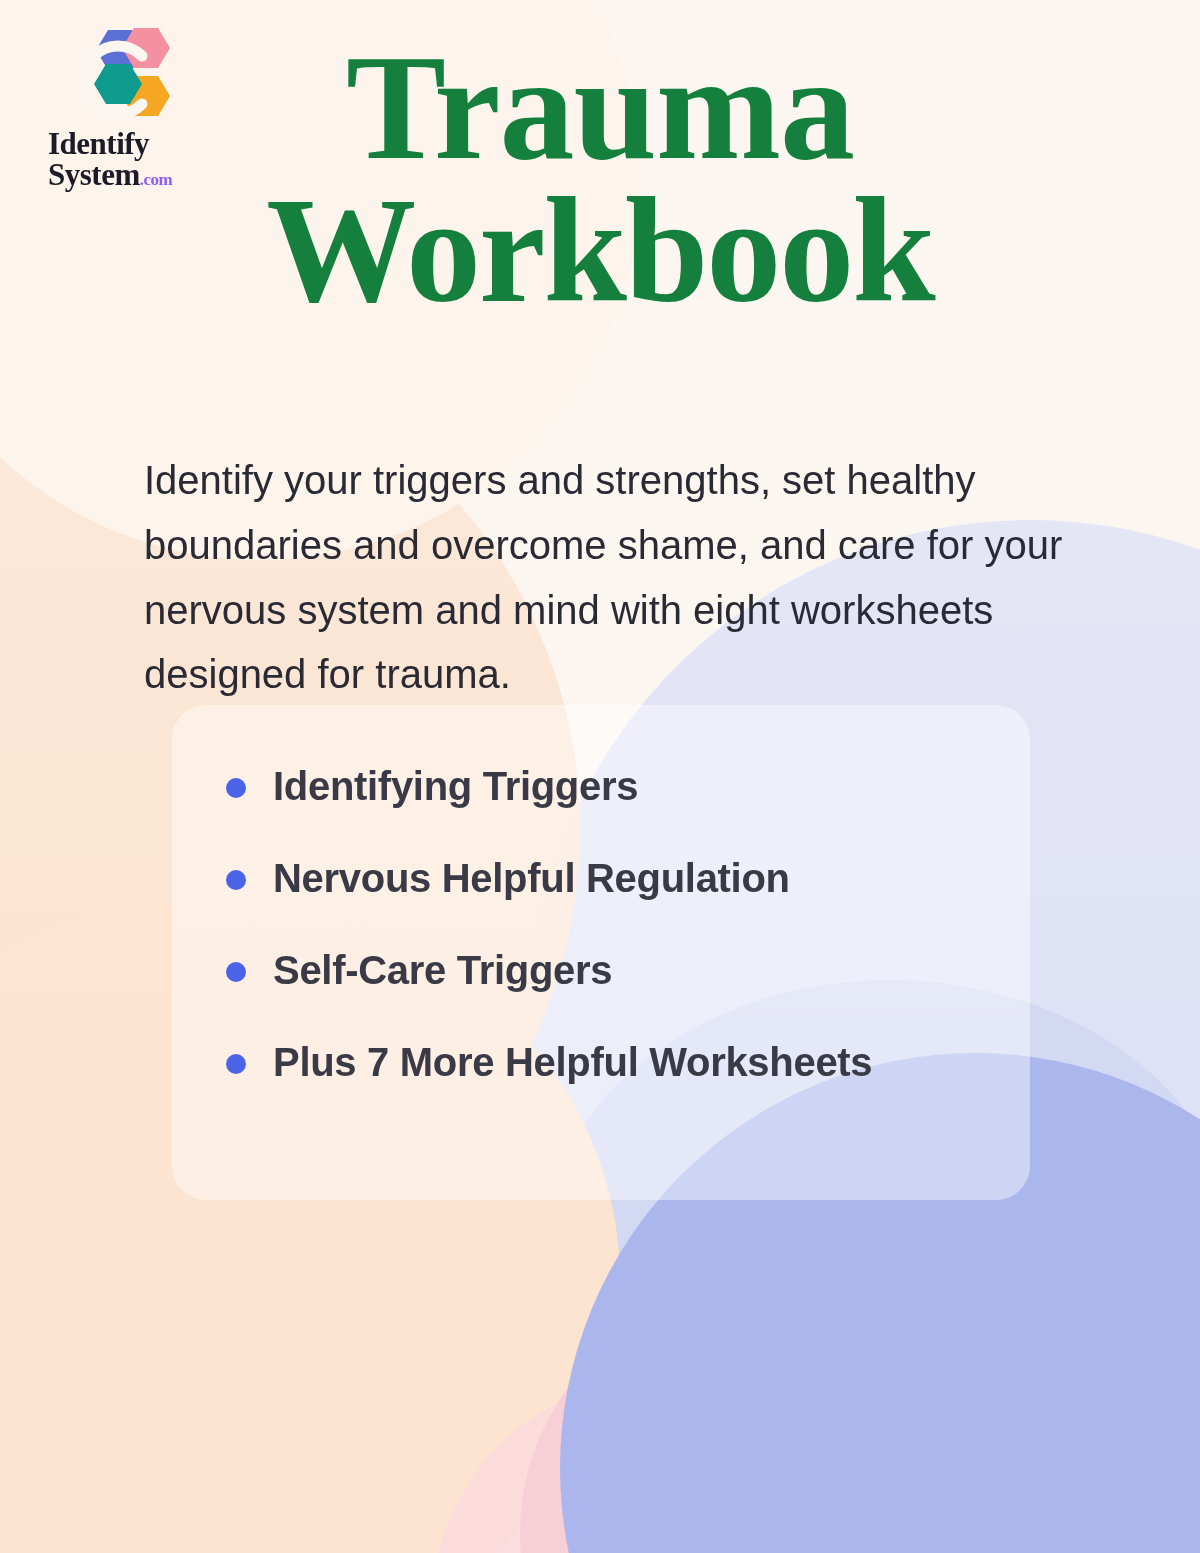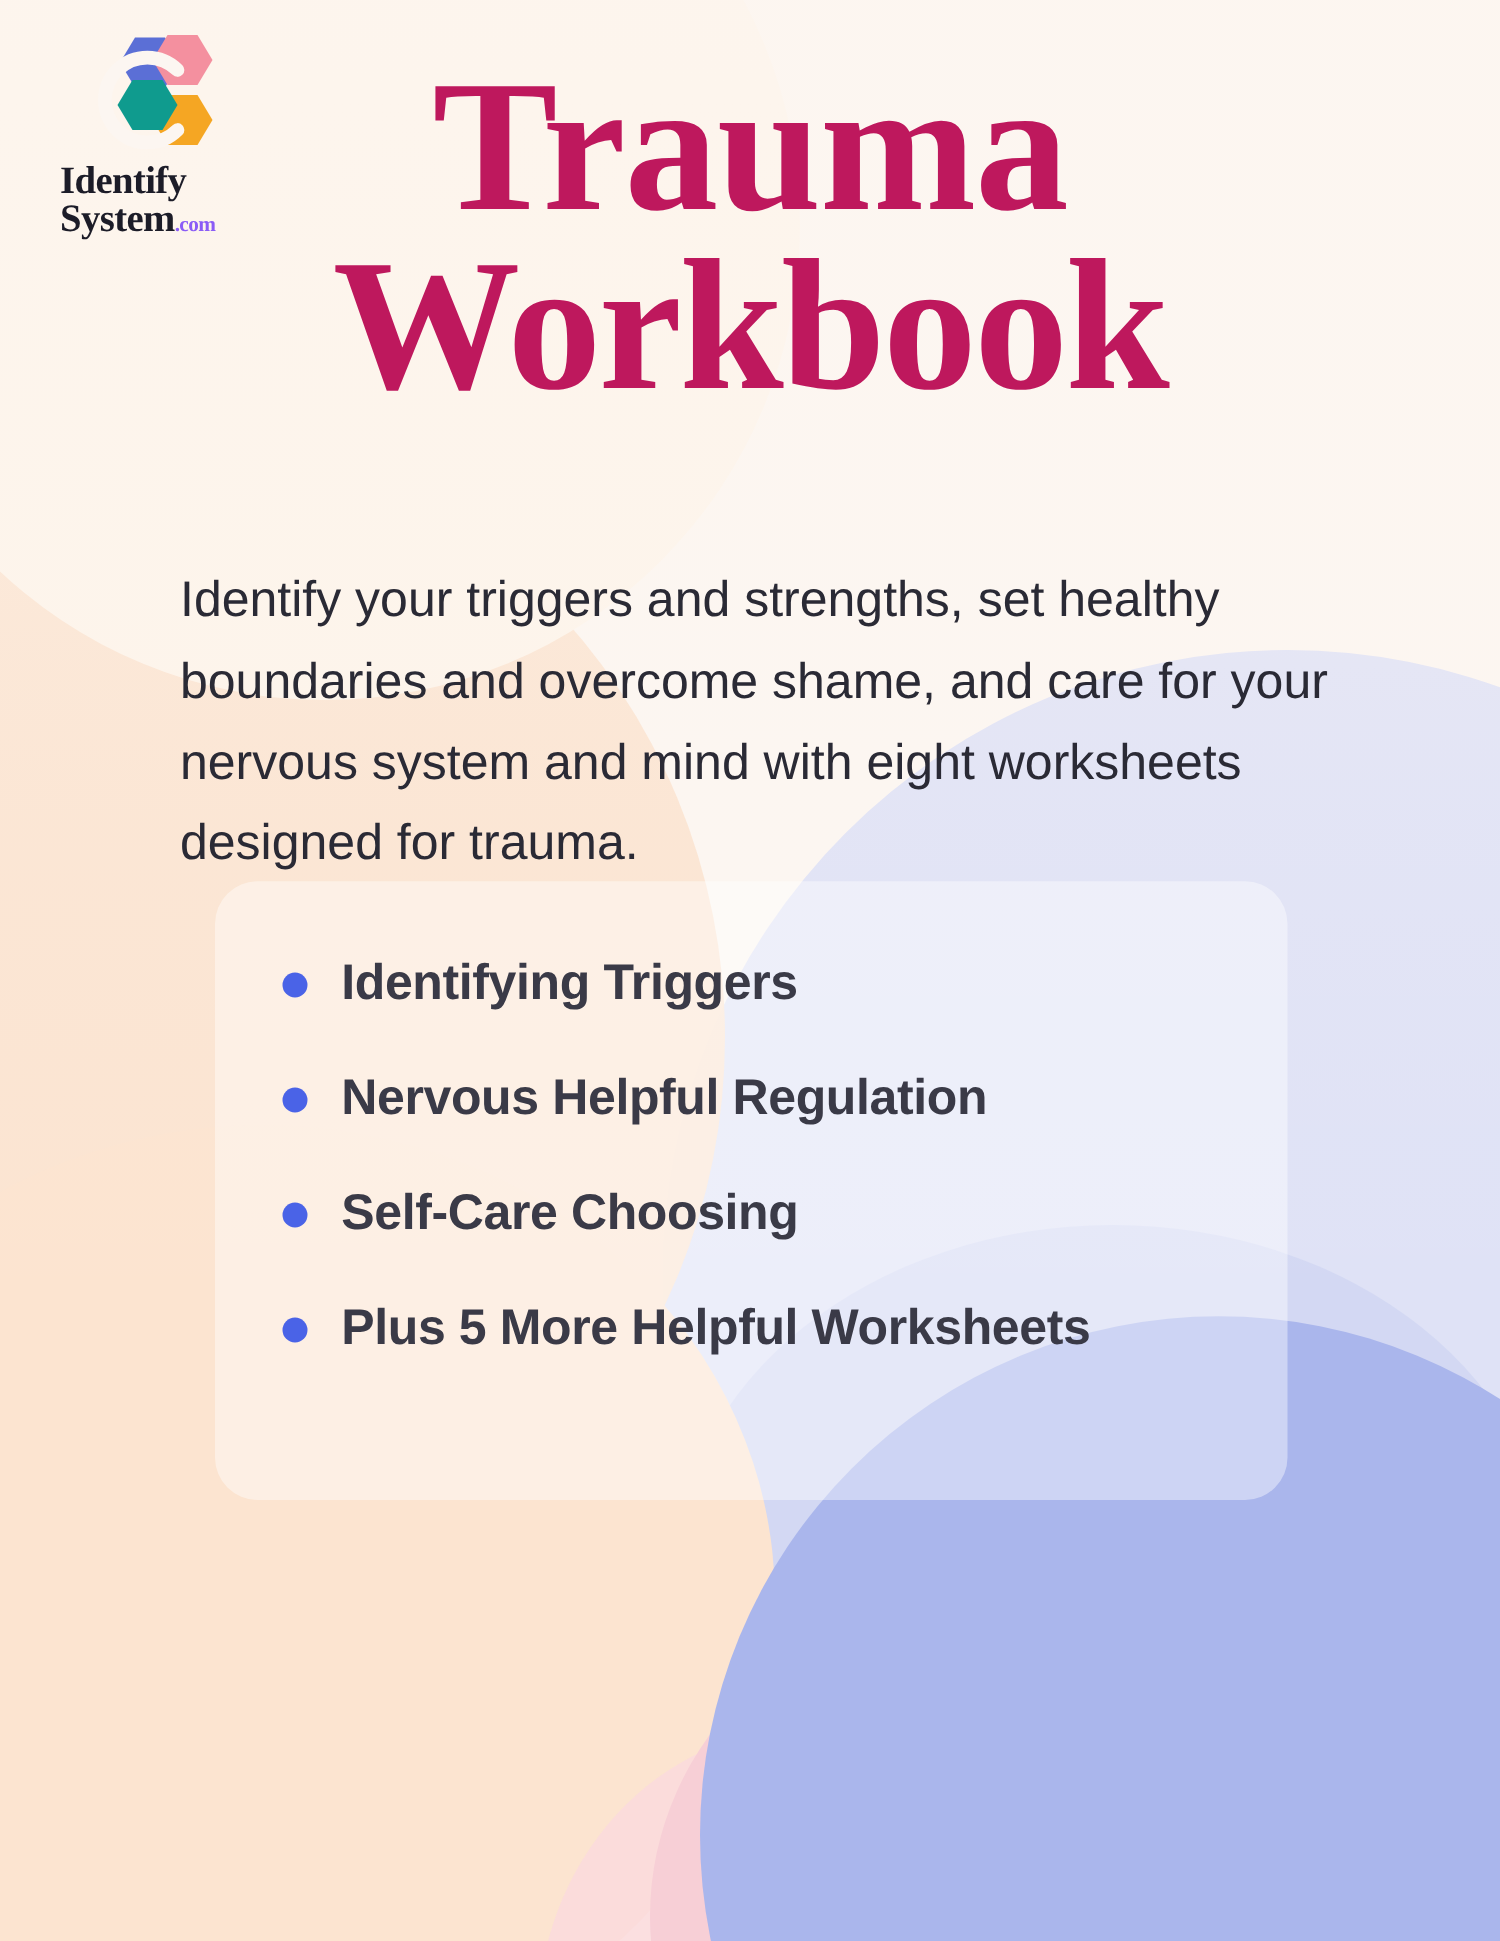--- a/index.html
+++ b/index.html
@@ -160,25 +160,25 @@
   .title-wrap {
     position: absolute;
     left: 0;
     top: 36px;
     width: 1200px;
     text-align: center;
   }
   .title {
     font-family: "Liberation Serif", serif;
     font-weight: bold;
-    color: #be185d;
+    color: #15803d;
     font-size: 150px;
     line-height: 0.95;
     letter-spacing: -1px;
-    margin: 10px;
+    margin: 0;
   }
   .title .line2 {
     display: block;
     letter-spacing: -2px;
   }
 
   
   .description {
     position: absolute;
     left: 144px;
@@ -279,23 +279,23 @@
         <li class="feature-item">
           <span class="bullet"></span>
           <span class="feature-text">Identifying Triggers</span>
         </li>
         <li class="feature-item">
           <span class="bullet"></span>
           <span class="feature-text">Nervous Helpful Regulation</span>
         </li>
         <li class="feature-item">
           <span class="bullet"></span>
-          <span class="feature-text">Self-Care Choosing</span>
+          <span class="feature-text">Self-Care Triggers</span>
         </li>
         <li class="feature-item">
           <span class="bullet"></span>
-          <span class="feature-text">Plus 5 More Helpful Worksheets</span>
+          <span class="feature-text">Plus 7 More Helpful Worksheets</span>
         </li>
       </ul>
     </div>
 
   </div>
 </div>
 
 </body></html>

